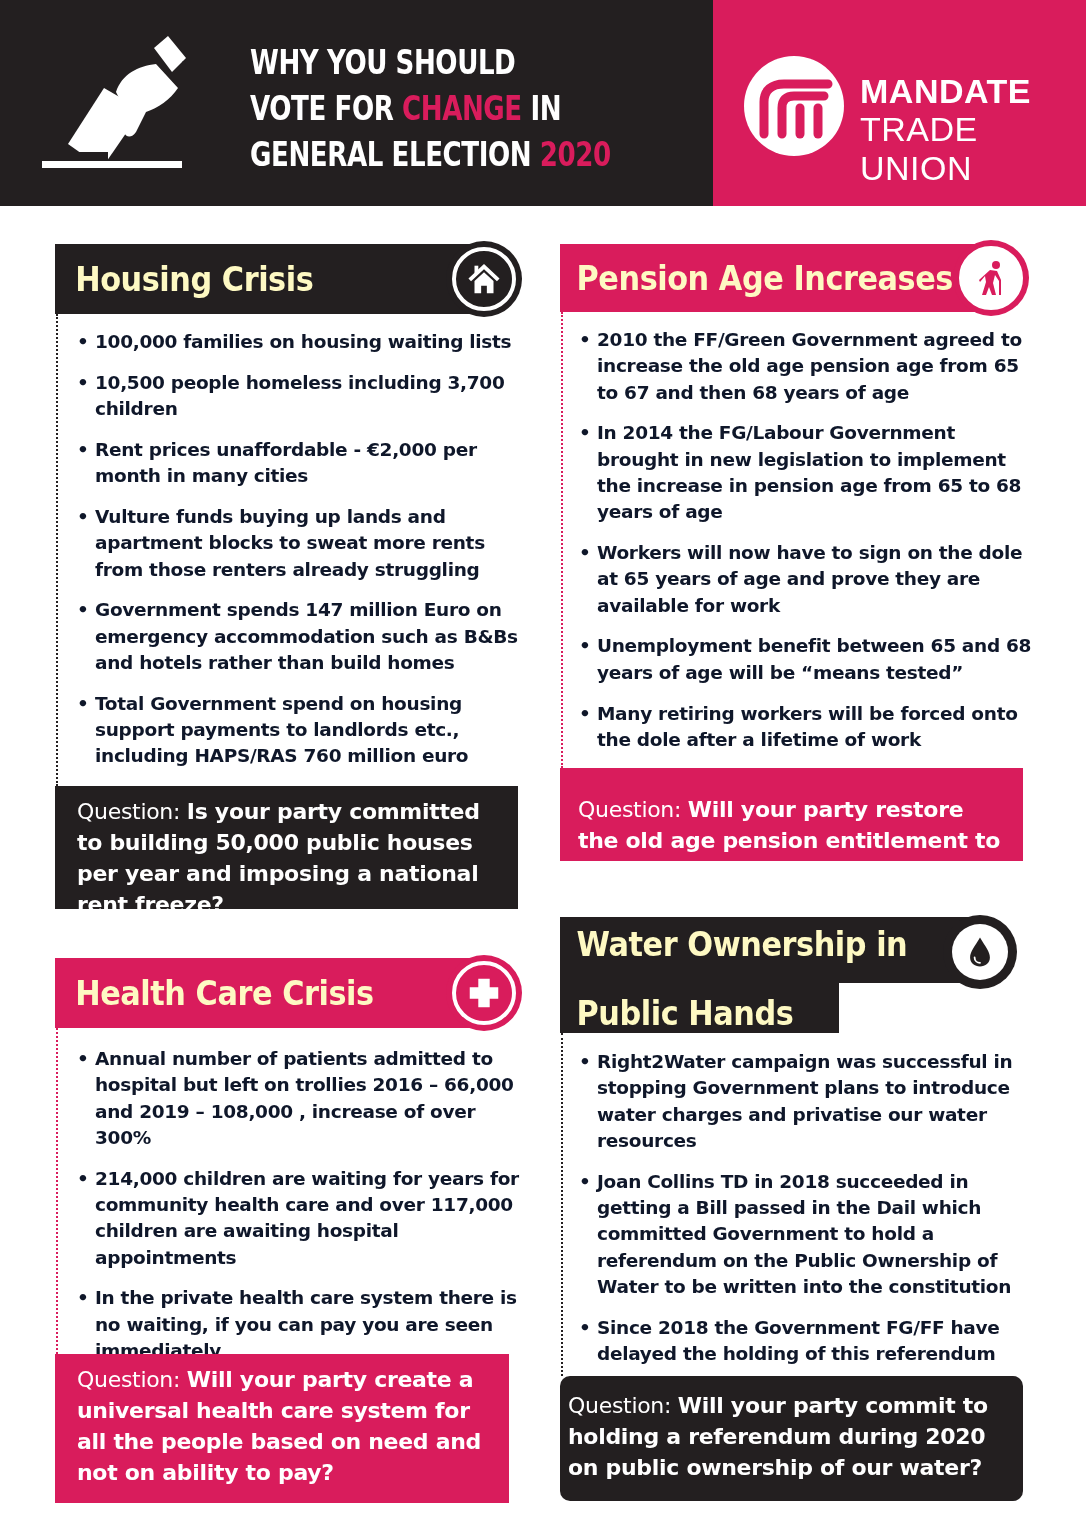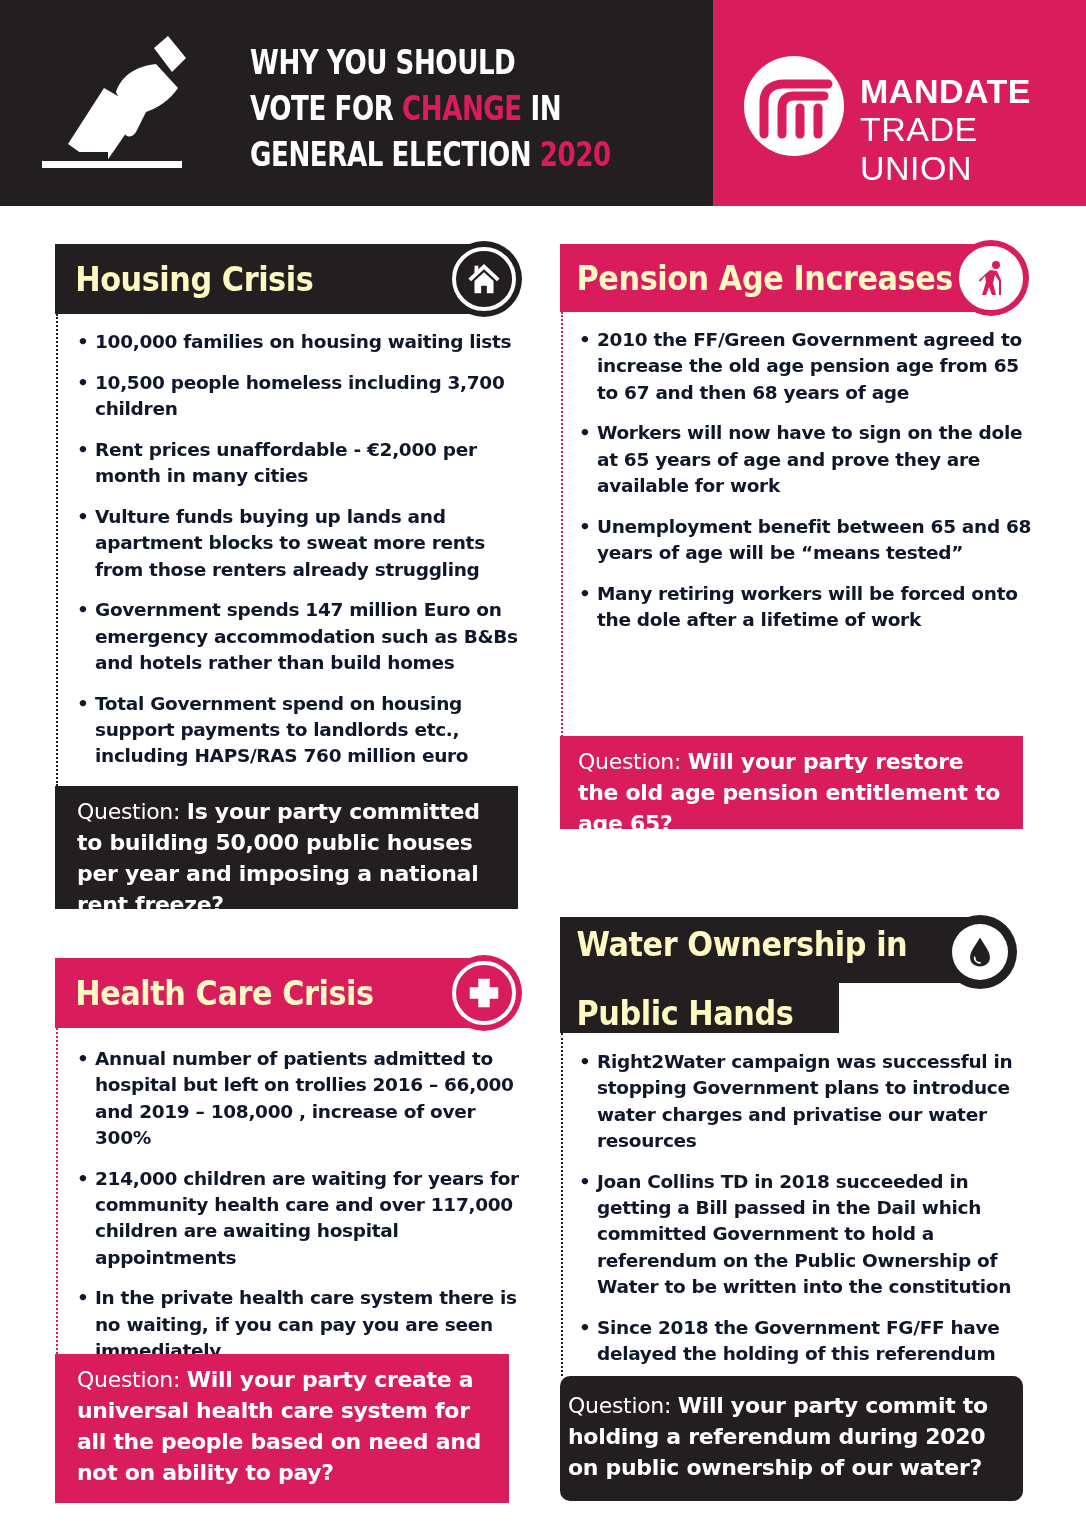--- a/index.html
+++ b/index.html
@@ -108,25 +108,26 @@
       <svg viewBox="0 0 40 40" width="40" height="40">
         <circle cx="25" cy="7" r="4" fill="#d91c5c"></circle>
         <path d="M19,12 L26,13 L30,22 L28,23 L24,17 L22,25 L25,37 L21,37 L18,29 L15,37 L11,37 L15,24 L14,18 L9,24 L8,22 Z" fill="#d91c5c"></path>
         <line x1="29" y1="22" x2="29" y2="37" stroke="#d91c5c" stroke-width="2"></line>
       </svg>
     </div>
   </div>
   <div class="dotline pk" style="left:561px; top:312px; height:456px;"></div>
   <ul class="bullets" style="left:579px; top:327px; width:460px;">
     <li>2010 the FF/Green Government agreed to increase the old age pension age from 65 to 67 and then 68 years of age</li>
+    <li>In 2014 the FG/Labour Government brought in new legislation to implement the increase in pension age from 65 to 68 years of age</li>
     <li>Workers will now have to sign on the dole at 65 years of age and prove they are available for work</li>
     <li>Unemployment benefit between 65 and 68 years of age will be “means tested”</li>
     <li>Many retiring workers will be forced onto the dole after a lifetime of work</li>
   </ul>
-  <div class="question pink" style="left:560px; top:736px; width:463px; height:93px; padding:10px 18px;">
+  <div class="question pink" style="left:560px; top:768px; width:463px; height:93px; padding:26px 18px;">
     <span class="q-label">Question: </span><span class="q-text">Will your party restore the old age pension entitlement to age 65?</span>
   </div>
 </div>
 
 <div>
   <div class="section-head pink" style="left:55px; top:958px; width:430px;">
     <span class="title">Health Care Crisis</span>
   </div>
   <div class="head-icon pink" style="left:446px; top:955px;">
     <div class="ring">

